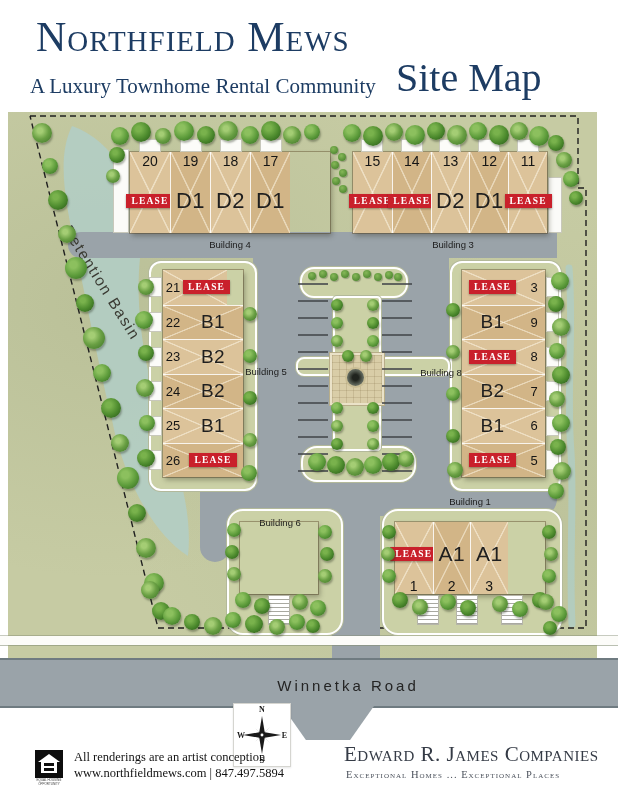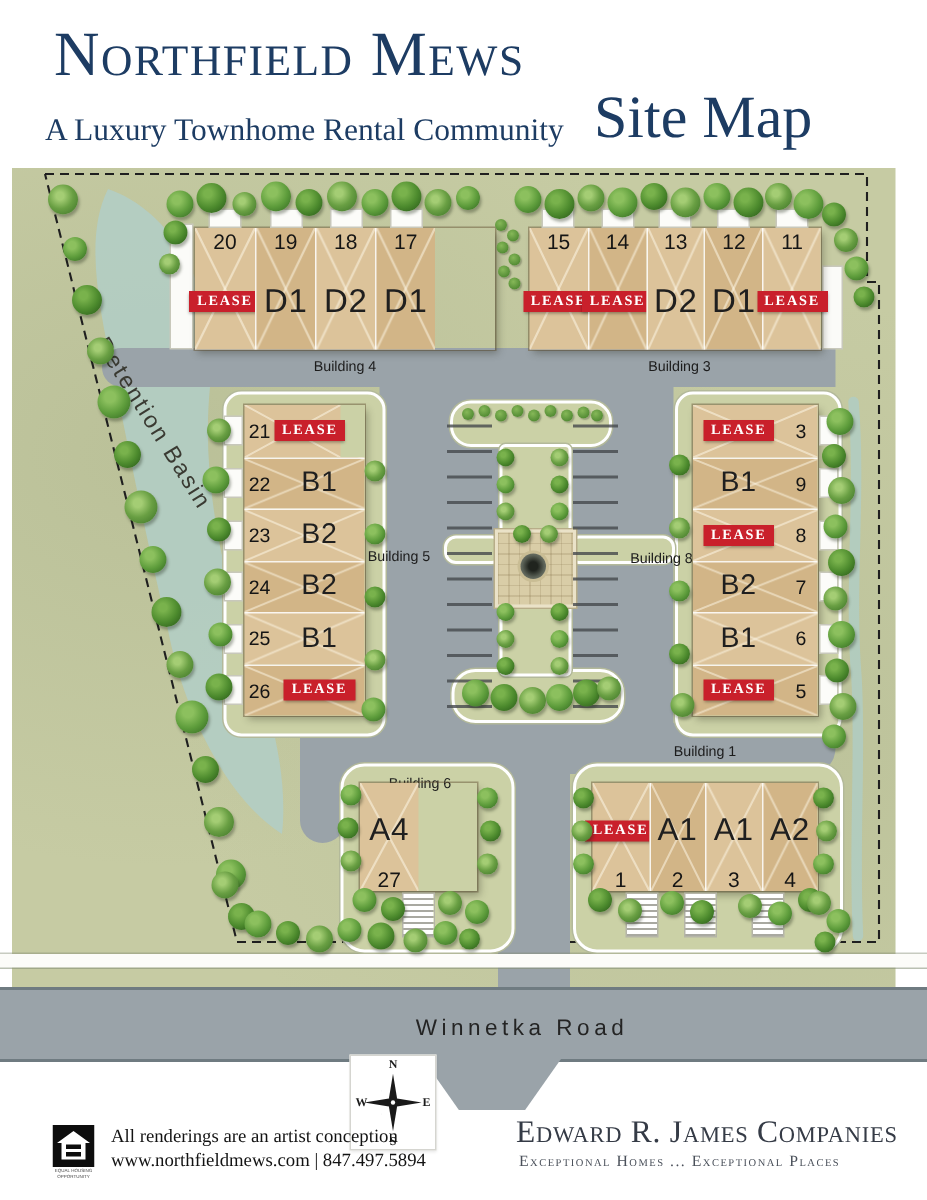--- a/index.html
+++ b/index.html
@@ -372,52 +372,40 @@
     </div>
     <div class="unit st-right u-odd bt" style="left: 0px; top: 172.5px; width: 83px; height: 34.5px;">
       <div class="mid">
         <span class="lease">LEASE</span>
       </div>
       <span class="num">5</span>
       <div class="tab tab-rgt"></div>
     </div>
   </div>
 <div class="building bA" style="left: 240px; top: 522px; width: 78px; height: 72px;">
-    <div class="unit st-bottom u-even" style="left: 0px; top: 0px; width: 39px; height: 72px;">
-      <div class="mid">
-        <span class="type">A4</span>
-      </div>
-      <span class="num">27</span>
-    </div>
     <div class="stair" style="left: 29px;"></div>
   </div>
 <div class="building bA" style="left: 395px; top: 522px; width: 150px; height: 72px;">
     <div class="unit st-bottom u-even" style="left: 0px; top: 0px; width: 37.5px; height: 72px;">
       <div class="mid">
         <span class="lease">LEASE</span>
       </div>
       <span class="num">1</span>
     </div>
     <div class="unit st-bottom u-odd bl" style="left: 37.5px; top: 0px; width: 37.5px; height: 72px;">
       <div class="mid">
         <span class="type">A1</span>
       </div>
       <span class="num">2</span>
     </div>
     <div class="unit st-bottom u-even bl" style="left: 75px; top: 0px; width: 37.5px; height: 72px;">
       <div class="mid">
         <span class="type">A1</span>
       </div>
       <span class="num">3</span>
-    </div>
-    <div class="unit st-bottom u-odd bl" style="left: 112.5px; top: 0px; width: 37.5px; height: 72px;">
-      <div class="mid">
-        <span class="type">A2</span>
-      </div>
-      <span class="num">4</span>
     </div>
     <div class="stair" style="left: 23px;"></div>
     <div class="stair" style="left: 62px;"></div>
     <div class="stair" style="left: 107px;"></div>
   </div>
 <div class="tree t0" style="left: 111px; top: 127px; width: 18px; height: 18px;"></div>
 <div class="tree t1" style="left: 131px; top: 122px; width: 20px; height: 20px;"></div>
 <div class="tree t2" style="left: 155px; top: 128px; width: 16px; height: 16px;"></div>
 <div class="tree t0" style="left: 174px; top: 121px; width: 20px; height: 20px;"></div>
 <div class="tree t1" style="left: 197px; top: 126px; width: 18px; height: 18px;"></div>

